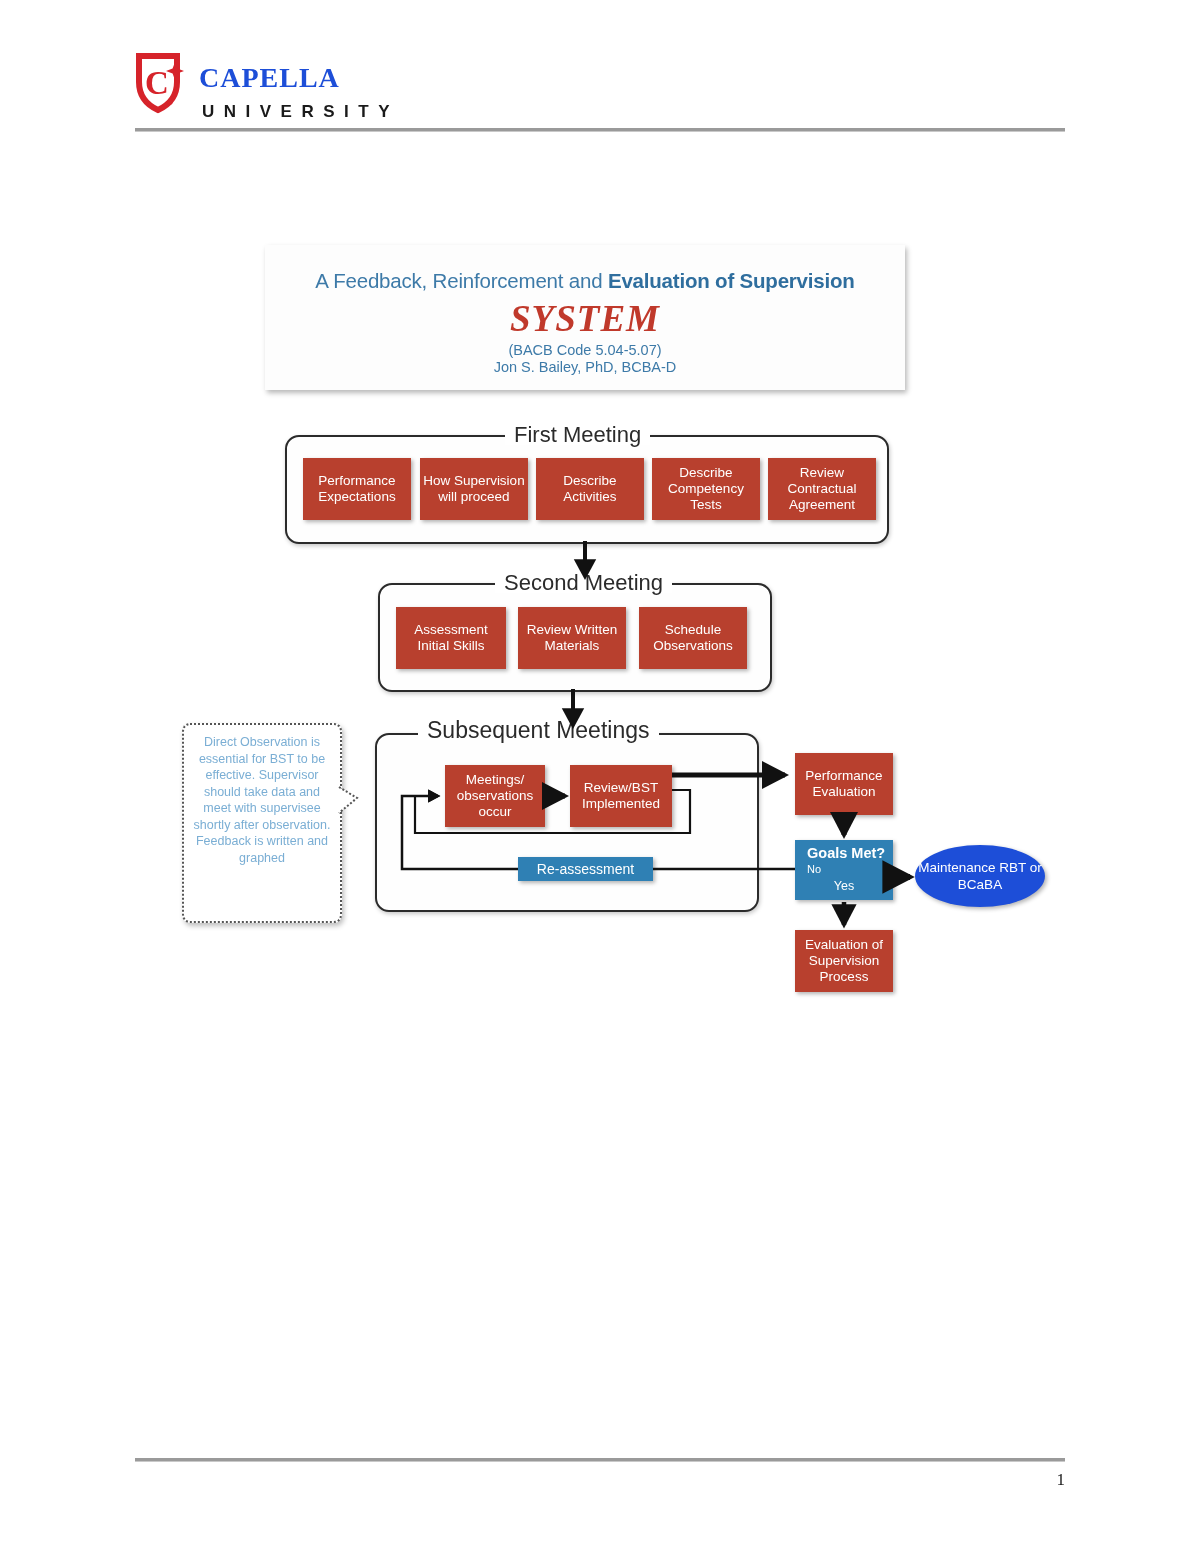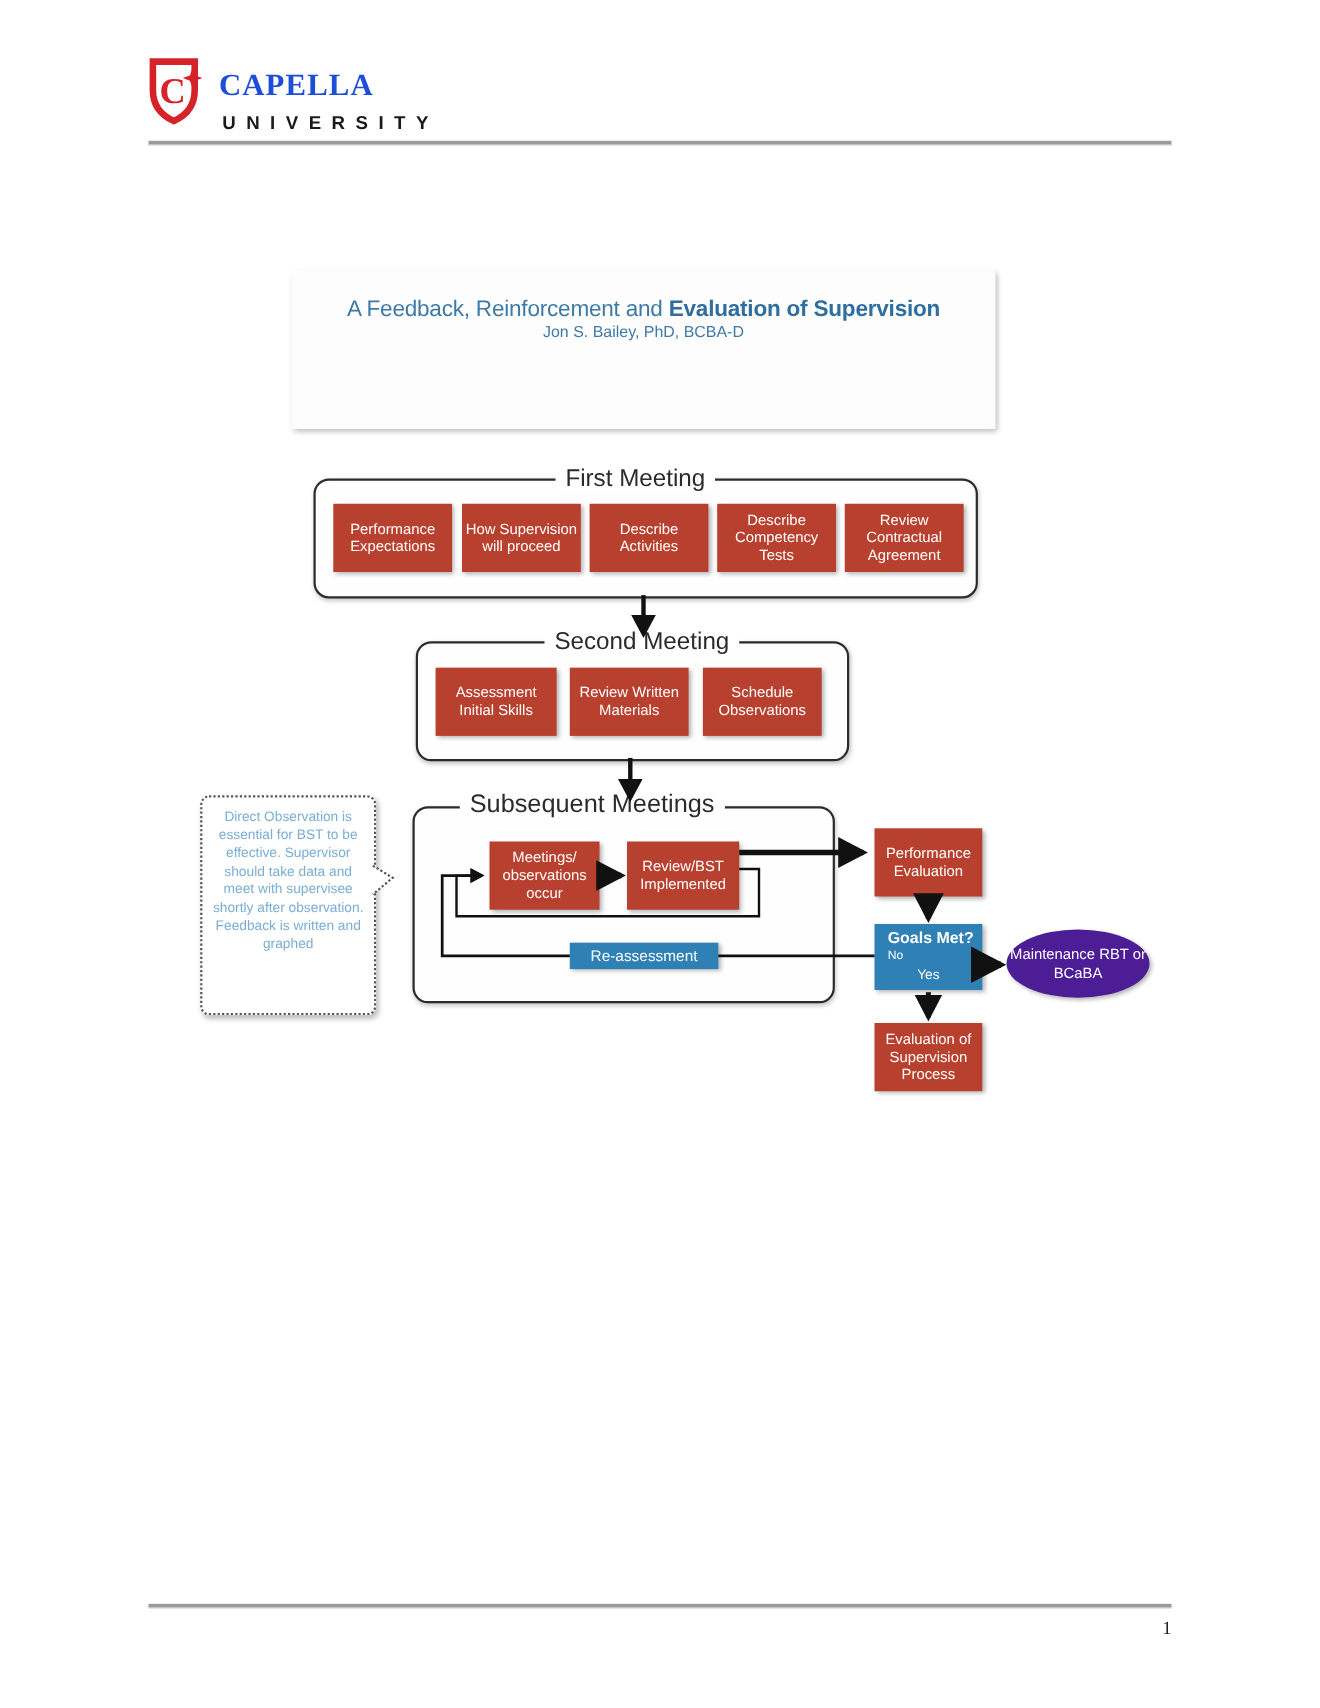--- a/index.html
+++ b/index.html
@@ -176,21 +176,21 @@
     align-items: center;
     justify-content: center;
     text-align: center;
     font-size: 13.5px;
     line-height: 16px;
     box-shadow: 2px 2px 4px rgba(0,0,0,0.3);
     box-sizing: border-box;
   }
   .oval {
     position: absolute;
-    background: #4c1d95;
+    background: #1d4ed8;
     color: #ffffff;
     border-radius: 50%;
     display: flex;
     align-items: center;
     justify-content: center;
     text-align: center;
     font-size: 13.5px;
     line-height: 17px;
     box-shadow: 2px 2px 4px rgba(0,0,0,0.3);
     box-sizing: border-box;
@@ -274,20 +274,22 @@
   </div>
 </div>
 <div id="header-rule"></div>
 
 <div id="figure">
 
   <div id="title-banner">
     <div id="title-line1">
       <span>A Feedback, Reinforcement and </span><span class="bold-part">Evaluation of Supervision</span>
     </div>
+    <div id="title-system">SYSTEM</div>
+    <div id="title-code">(BACB Code 5.04-5.07)</div>
     <div id="title-author">Jon S. Bailey, PhD, BCBA-D</div>
   </div>
 
   <div class="group-box" style="left:115px; top:190px; width:600px; height:105px;"></div>
   <div class="group-label" style="left:335px; top:180px;">First Meeting</div>
 
   <div class="pbox" style="left:133px; top:213px; width:108px; height:62px;">Performance Expectations</div>
   <div class="pbox" style="left:250px; top:213px; width:108px; height:62px;">How Supervision will proceed</div>
   <div class="pbox" style="left:366px; top:213px; width:108px; height:62px;">Describe Activities</div>
   <div class="pbox" style="left:482px; top:213px; width:108px; height:62px;">Describe Competency Tests</div>

